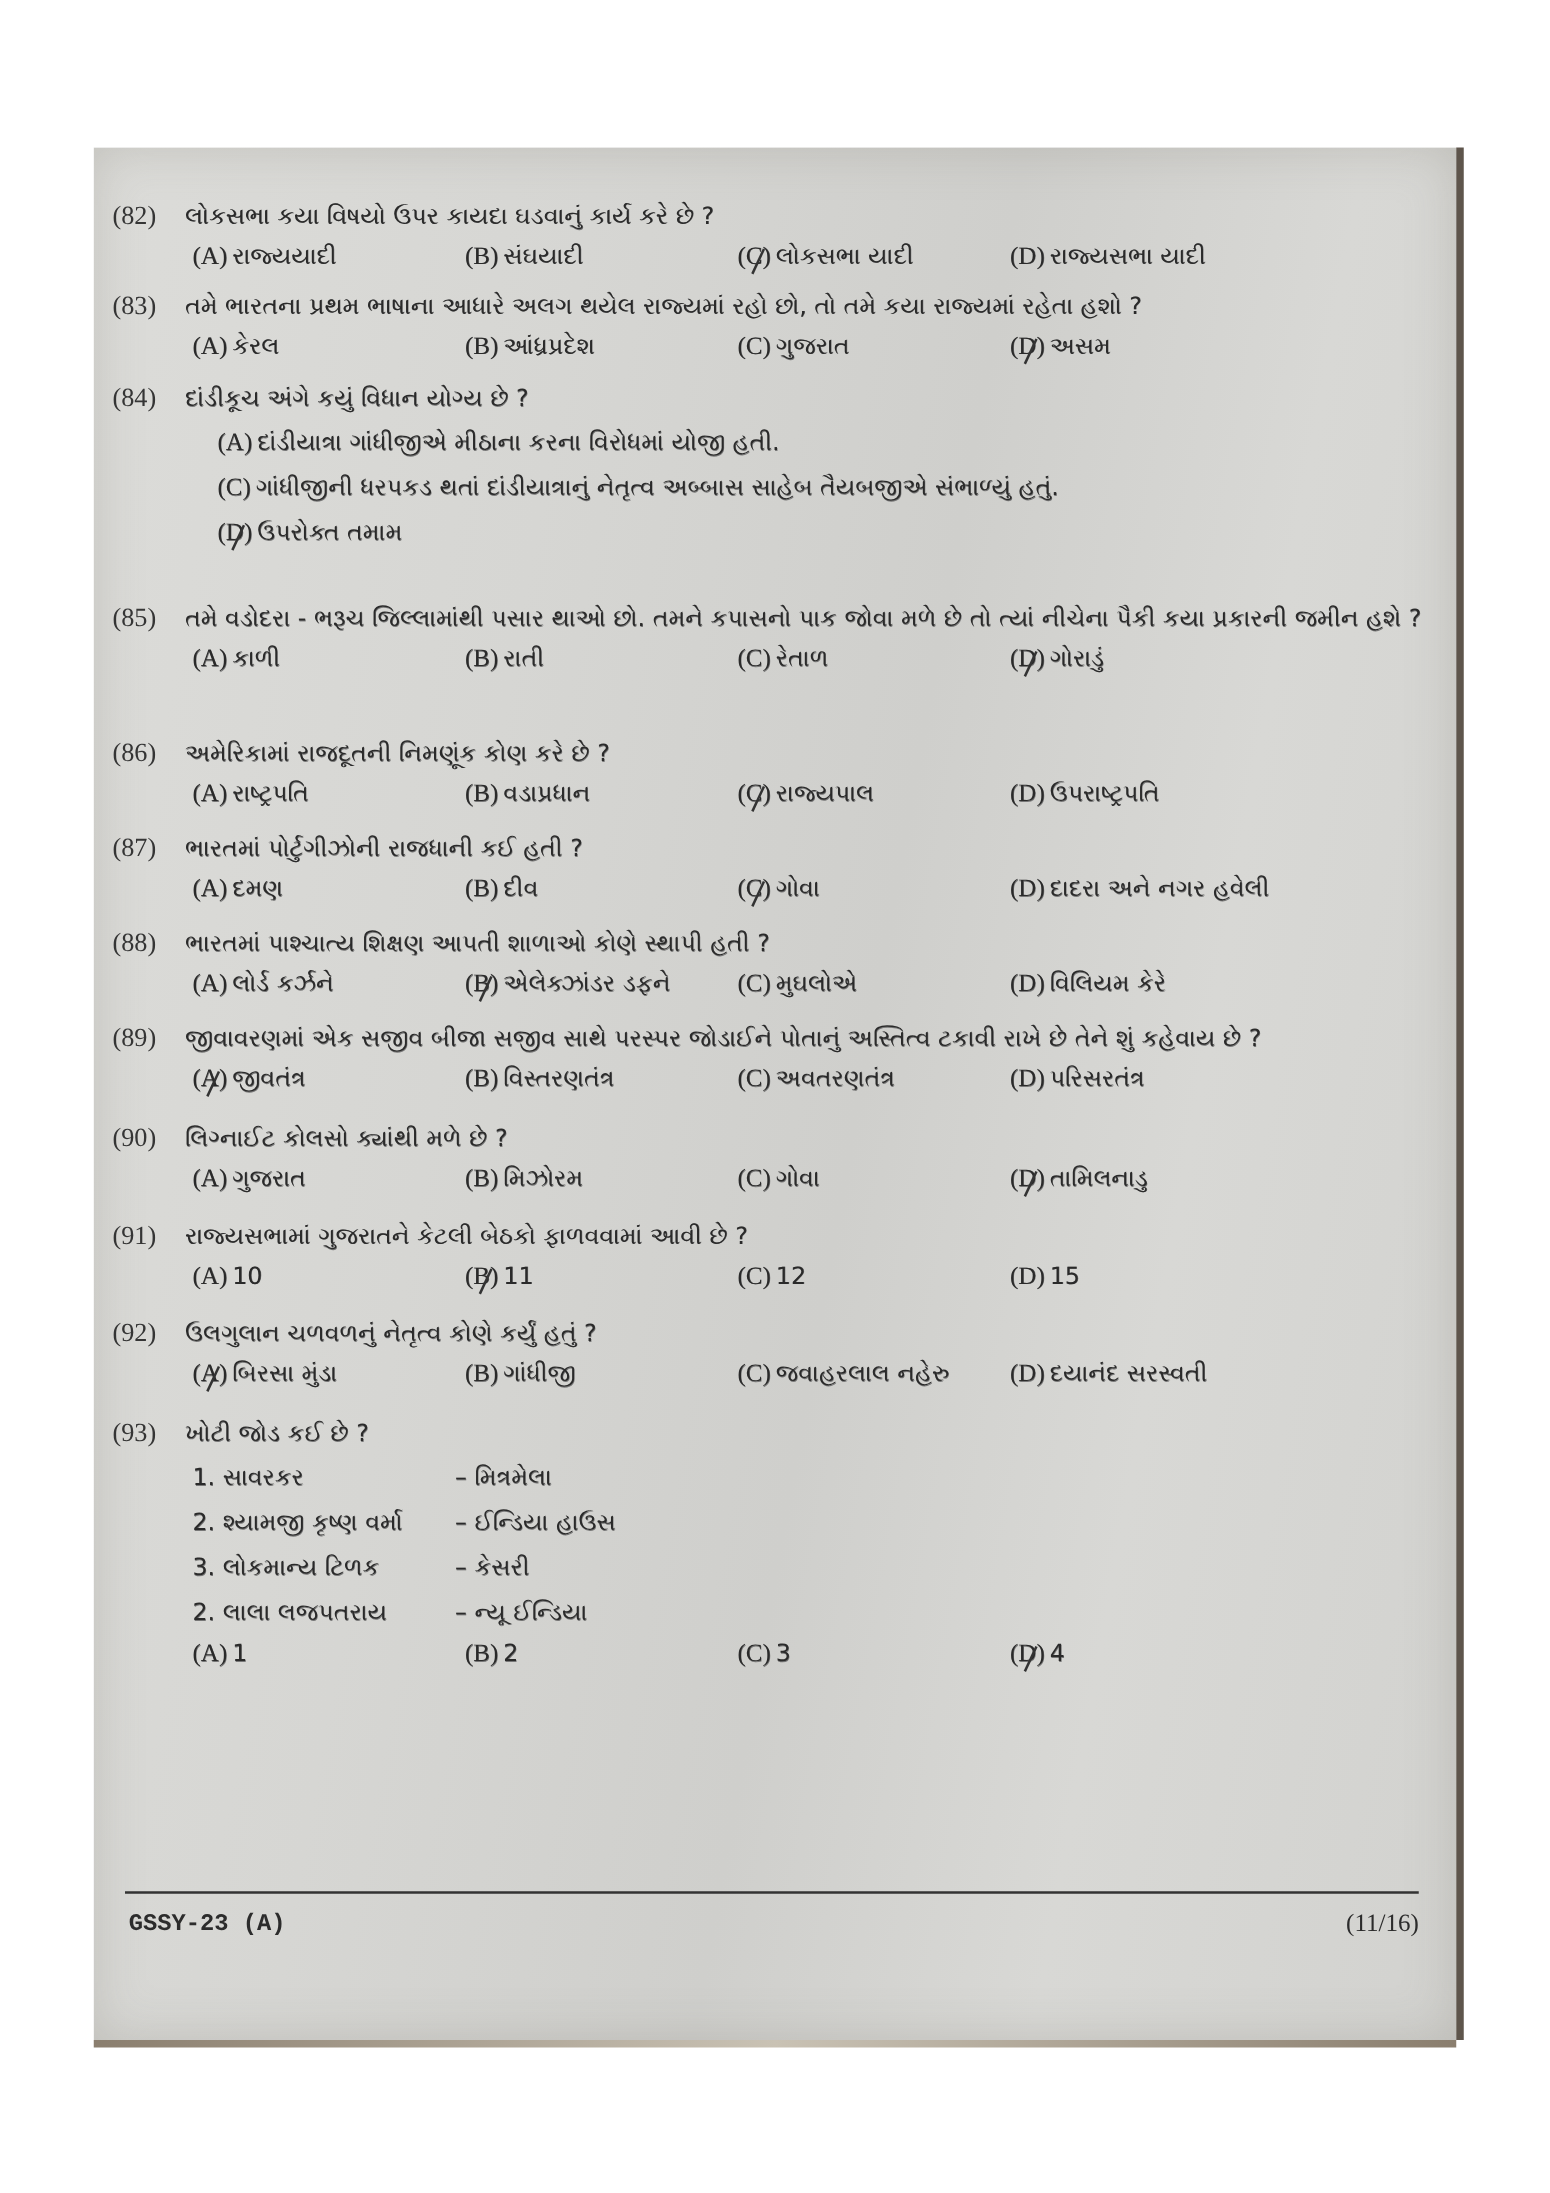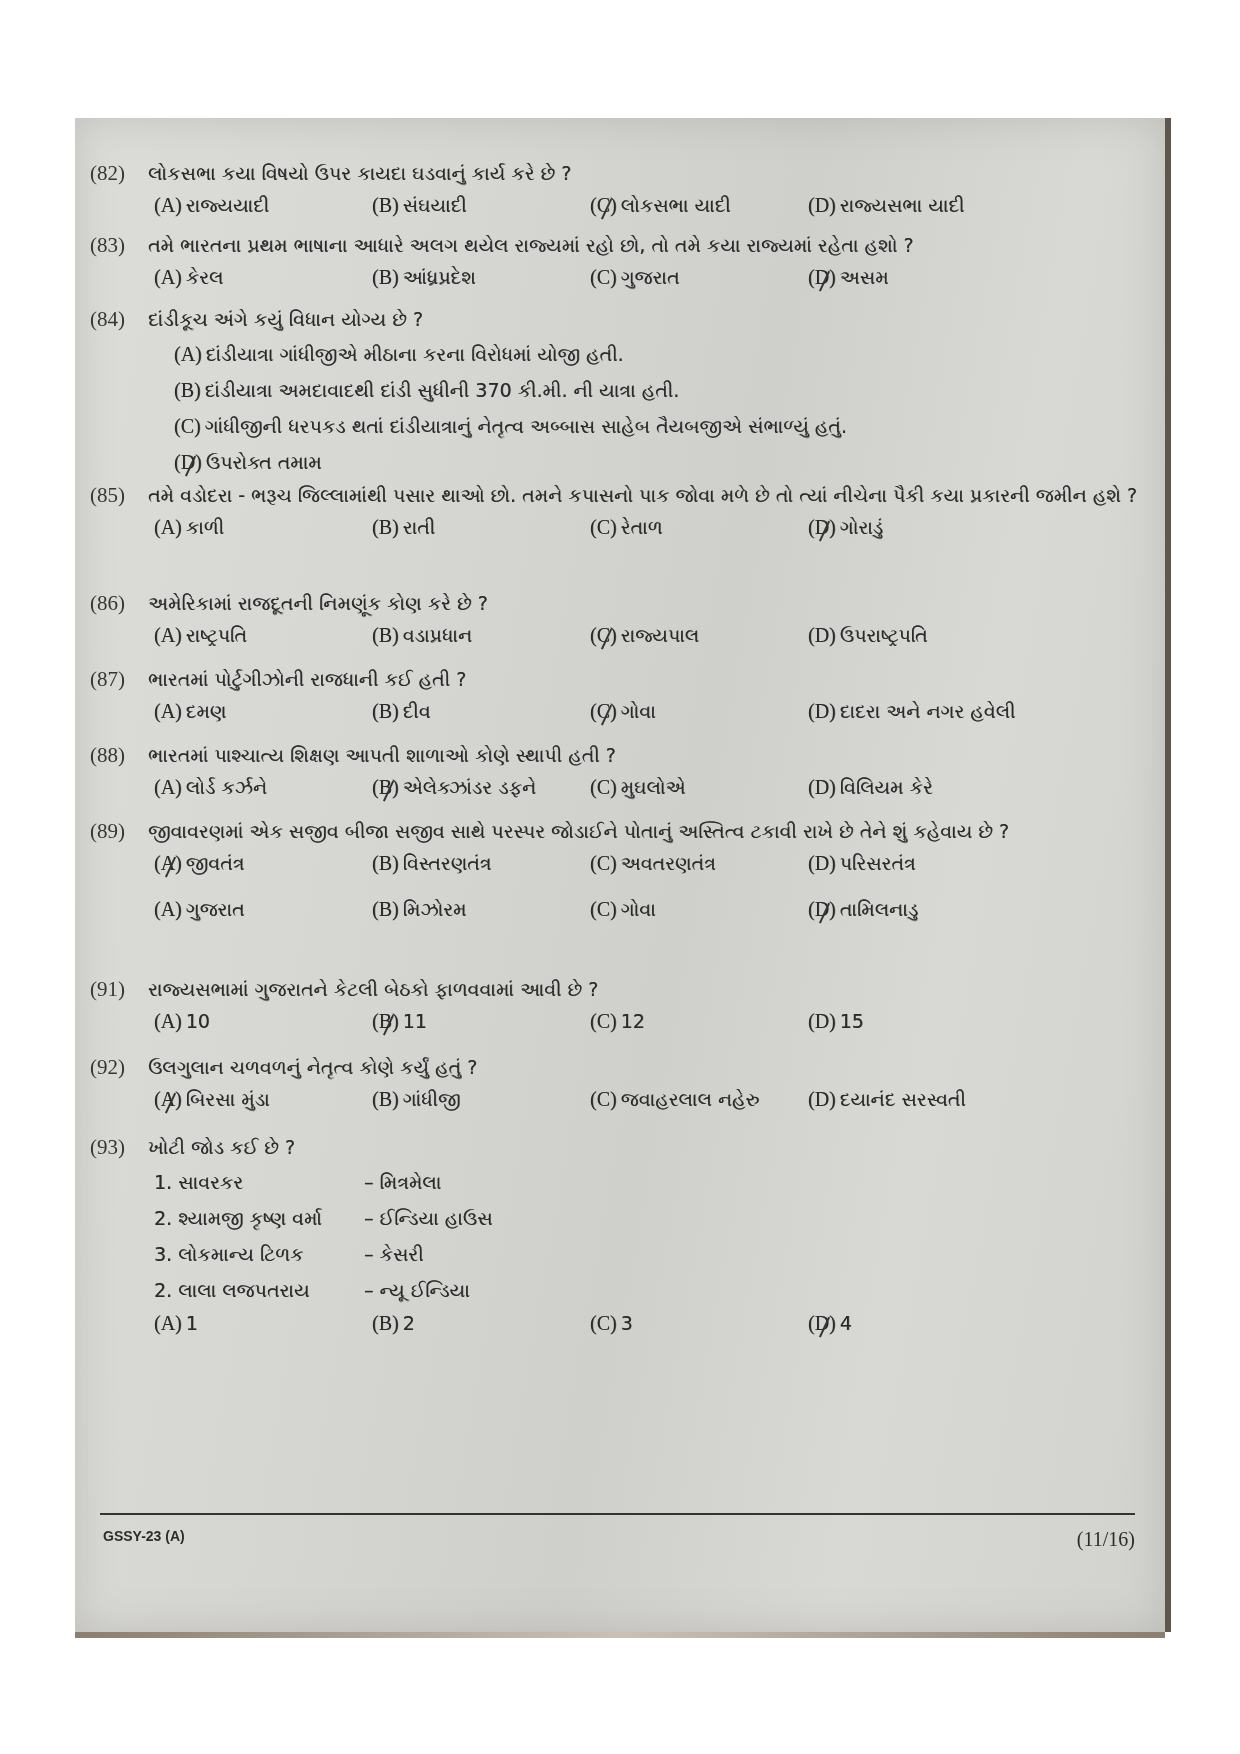--- a/index.html
+++ b/index.html
@@ -59,22 +59,22 @@
     }
     .stmt .lbl { font-family: "Liberation Serif", serif; font-size: 20px; margin-right: 4px; }
     .pair { display: flex; margin-left: 64px; font-size: 19px; line-height: 36px; color: #2a2a2a; text-shadow: 0.4px 0.4px 0 #777; align-items: flex-end; }
     .pair .left { width: 210px; }
     .footer-line {
       position: absolute; left: 25px; width: 1035px; top: 1395px;
       height: 2px; background: #333;
     }
     .footer-code {
       position: absolute; left: 28px; top: 1410px;
-      font-family: Liberation Sans, sans-serif; font-weight: bold;
-      font-size: 14px; color: #2c2c2c;
+      font-family: Liberation Mono, monospace; font-weight: bold;
+      font-size: 19px; color: #2c2c2c;
     }
     .footer-page {
       position: absolute; right: 30px; top: 1410px;
       font-family: "Liberation Serif", serif;
       font-size: 20px; color: #2c2c2c;
     }
   </style>
 </head>
 <body>
 
@@ -107,21 +107,20 @@
       <div class="opt marked"><span class="lbl">(D)</span><span>અસમ</span></div>
     </div>
   </div>
 
   <div class="q" style="top:184px;">
     <div class="q-head">
       <span class="qnum">(84)</span>
       <span class="qtext">દાંડીકૂચ અંગે કયું વિધાન યોગ્ય છે ?</span>
     </div>
     <div class="stmt"><span class="lbl">(A)</span><span>દાંડીયાત્રા ગાંધીજીએ મીઠાના કરના વિરોધમાં યોજી હતી.</span></div>
-    <div class="stmt"><span class="lbl">(B)</span><span>દાંડીયાત્રા અમદાવાદથી દાંડી સુધીની 370 કી.મી. ની યાત્રા હતી.</span></div>
     <div class="stmt"><span class="lbl">(C)</span><span>ગાંધીજીની ધરપકડ થતાં દાંડીયાત્રાનું નેતૃત્વ અબ્બાસ સાહેબ તૈયબજીએ સંભાળ્યું હતું.</span></div>
     <div class="stmt opt marked" style="width:auto;"><span class="lbl">(D)</span><span>ઉપરોક્ત તમામ</span></div>
   </div>
 
   <div class="q" style="top:360px;">
     <div class="q-head">
       <span class="qnum">(85)</span>
       <span class="qtext">તમે વડોદરા - ભરૂચ જિલ્લામાંથી પસાર થાઓ છો. તમને કપાસનો પાક જોવા મળે છે તો ત્યાં નીચેના પૈકી કયા પ્રકારની જમીન હશે ?</span>
     </div>
     <div class="opts">
@@ -178,20 +177,24 @@
     </div>
     <div class="opts">
       <div class="opt marked"><span class="lbl">(A)</span><span>જીવતંત્ર</span></div>
       <div class="opt"><span class="lbl">(B)</span><span>વિસ્તરણતંત્ર</span></div>
       <div class="opt"><span class="lbl">(C)</span><span>અવતરણતંત્ર</span></div>
       <div class="opt"><span class="lbl">(D)</span><span>પરિસરતંત્ર</span></div>
     </div>
   </div>
 
   <div class="q" style="top:776px;">
+    <div class="q-head">
+      <span class="qnum">(90)</span>
+      <span class="qtext">લિગ્નાઈટ કોલસો ક્યાંથી મળે છે ?</span>
+    </div>
     <div class="opts">
       <div class="opt"><span class="lbl">(A)</span><span>ગુજરાત</span></div>
       <div class="opt"><span class="lbl">(B)</span><span>મિઝોરમ</span></div>
       <div class="opt"><span class="lbl">(C)</span><span>ગોવા</span></div>
       <div class="opt marked"><span class="lbl">(D)</span><span>તામિલનાડુ</span></div>
     </div>
   </div>
 
   <div class="q" style="top:854px;">
     <div class="q-head">

